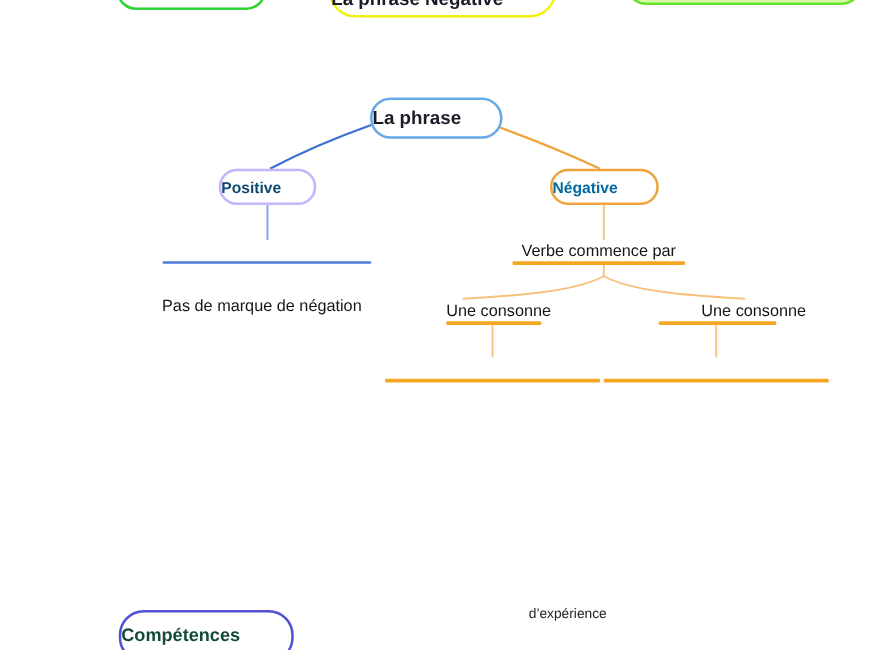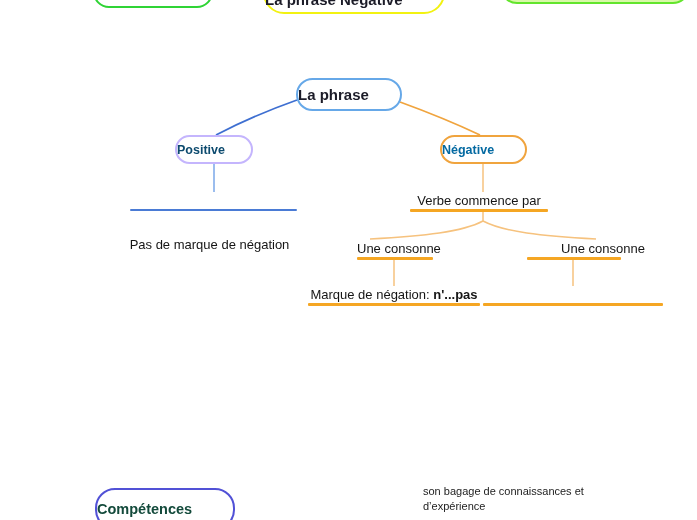--- a/index.html
+++ b/index.html
@@ -98,29 +98,25 @@
 
   <div class="topic topic-verbe">Verbe commence par</div>
   <div class="ul ul-verbe"></div>
 
   <div class="topic topic-voyelle">Une consonne</div>
   <div class="ul ul-voyelle"></div>
 
   <div class="topic topic-consonne">Une consonne</div>
   <div class="ul ul-consonne"></div>
 
-  <div class="topic topic-marque-v">
-    <span>Marque de négation: </span><b>n'...pas</b>
-  </div>
   <div class="ul ul-marque-v"></div>
 
   <div class="ul ul-marque-c"></div>
 
   <div class="pill pill-competences">
     <span>Compétences</span>
   </div>
 
   <div class="note">
-    <span>son bagage de connaissances et</span>
     <span>d’expérience</span>
   </div>
 
 </div>
 
 </body></html>

